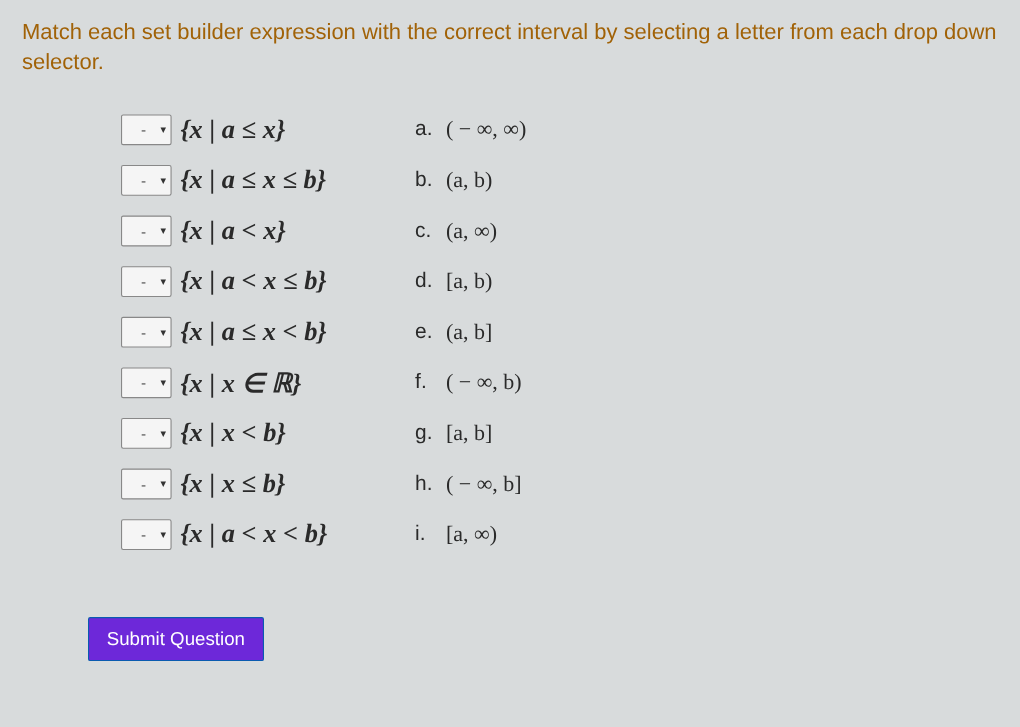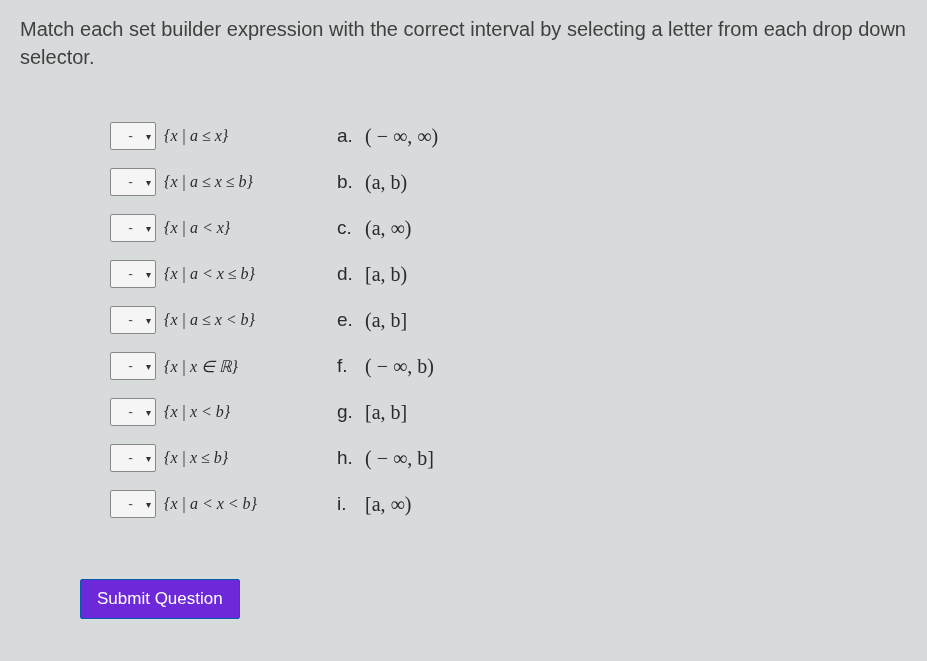--- a/index.html
+++ b/index.html
@@ -8,22 +8,22 @@
       height: 661px;
       background: #d8dbdc;
       font-family: Arial, sans-serif;
       color: #333;
       padding: 15px 20px;
       overflow: hidden;
     }
     .instructions {
       font-size: 20px;
       line-height: 1.4;
-      color: #404040;
-      margin-bottom: 44px;
+      color: #a16207;
+      margin-bottom: 26px;
     }
     .content-area {
       display: flex;
       padding-left: 90px;
       gap: 80px;
     }
     .left-column, .right-column {
       display: flex;
       flex-direction: column;
     }
@@ -50,24 +50,25 @@
     }
     .dropdown-label {
       flex: 1;
       text-align: center;
     }
     .chevron {
       font-size: 10px;
       color: #333;
     }
     .set-expr {
-      font-size: 16px;
+      font-size: 24px;
       font-family: 'Georgia', serif;
       font-style: italic;
       color: #2a2a2a;
+      font-weight: bold;
     }
     .answer-row {
       display: flex;
       align-items: center;
       height: 42px;
       margin-bottom: 4px;
     }
     .answer-letter {
       font-size: 19px;
       font-family: Arial, sans-serif;

